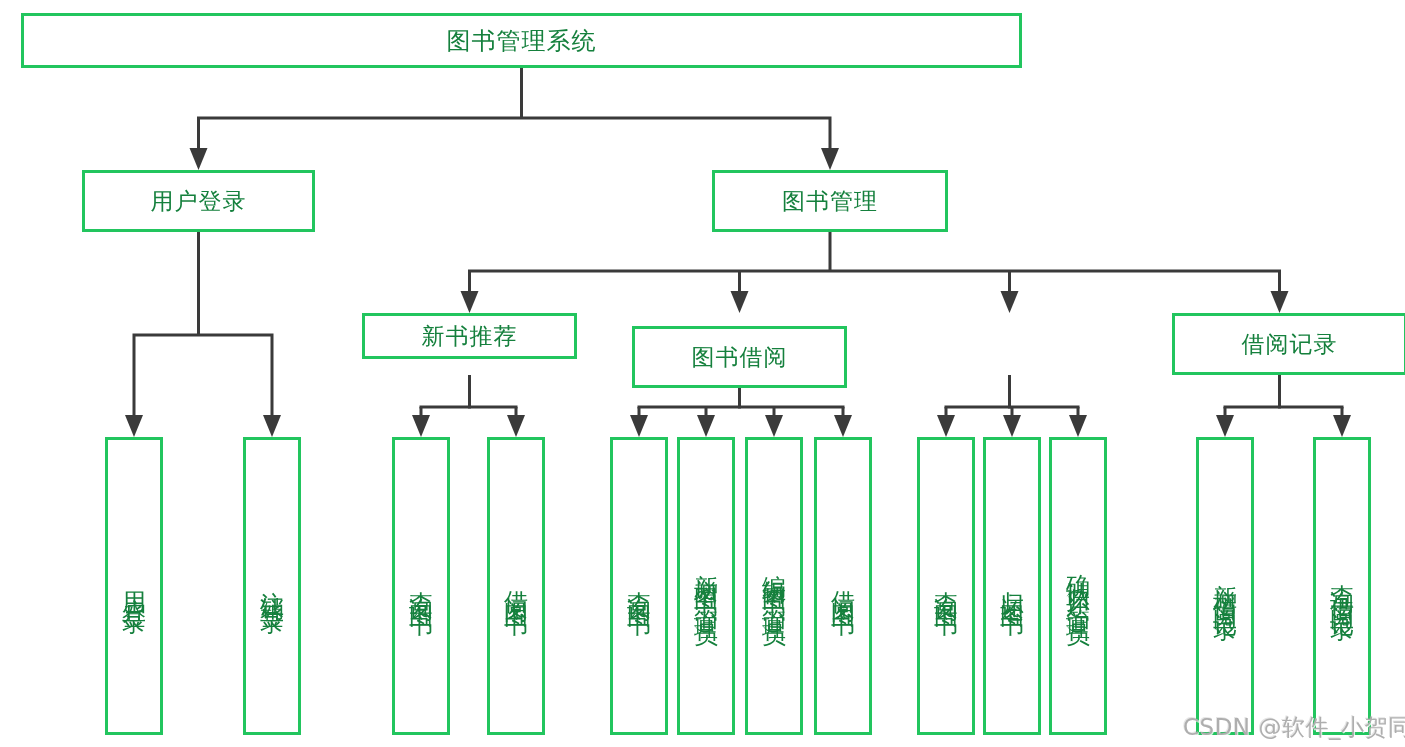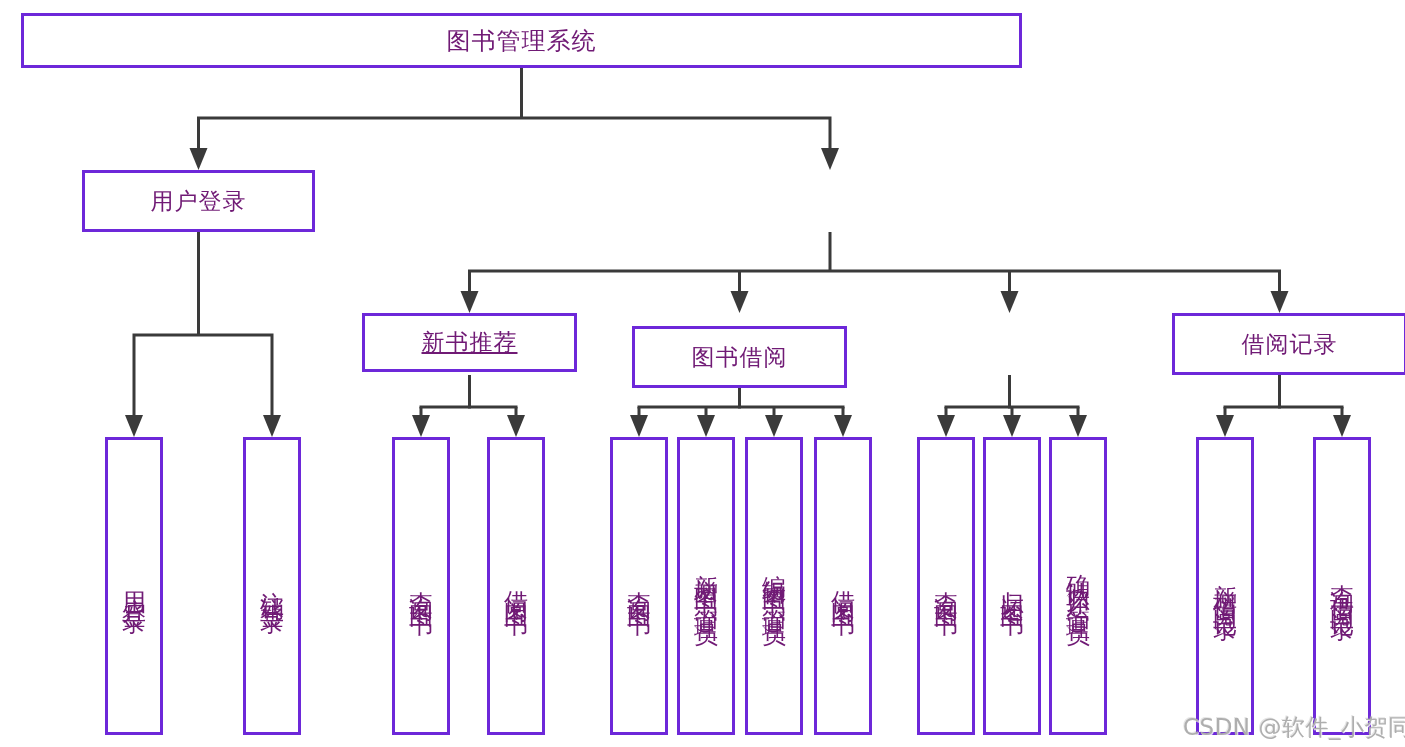--- a/index.html
+++ b/index.html
@@ -8,22 +8,22 @@
     width:1405px;height:747px;
     background:#ffffff;
     font-family:"DejaVu Sans","Liberation Sans",sans-serif;
     overflow:hidden;
   }
   .connectors{position:absolute;left:0;top:0;z-index:1;}
   .box{
     position:absolute;
     box-sizing:border-box;
     background:#ffffff;
-    border:3px solid #6d28d9;
-    color:#701a75;
+    border:3px solid #22c55e;
+    color:#15803d;
     z-index:2;
   }
   .hbox{
     display:flex;align-items:center;justify-content:center;
     font-size:23px;
     letter-spacing:1px;
   }
   .root{font-size:24px;}
   .vbox{
     writing-mode:vertical-rl;
@@ -85,22 +85,23 @@
       <polygon points="1003,415 1021,415 1012,437"></polygon>
       <polygon points="1069,415 1087,415 1078,437"></polygon>
       <polygon points="1216,415 1234,415 1225,437"></polygon>
       <polygon points="1333,415 1351,415 1342,437"></polygon>
     </g>
   </svg>
 
   <div class="box hbox root" style="left:21px;top:13px;width:1001px;height:55px;">图书管理系统</div>
 
   <div class="box hbox" style="left:82px;top:170px;width:233px;height:62px;">用户登录</div>
+  <div class="box hbox" style="left:712px;top:170px;width:236px;height:62px;">图书管理</div>
 
-  <div class="box hbox" style="left:362px;top:313px;width:215px;height:59px;text-decoration:underline;">新书推荐</div>
+  <div class="box hbox" style="left:362px;top:313px;width:215px;height:46px;">新书推荐</div>
   <div class="box hbox" style="left:632px;top:313px;width:215px;height:62px;margin-top:13px;">图书借阅</div>
   <div class="box hbox" style="left:1172px;top:313px;width:235px;height:62px;">借阅记录</div>
 
   <div class="box vbox" style="left:105px;">用户登录</div>
   <div class="box vbox" style="left:243px;">注销登录</div>
 
   <div class="box vbox" style="left:392px;">查询图书</div>
   <div class="box vbox" style="left:487px;">借阅图书</div>
 
   <div class="box vbox" style="left:610px;">查询图书</div>

